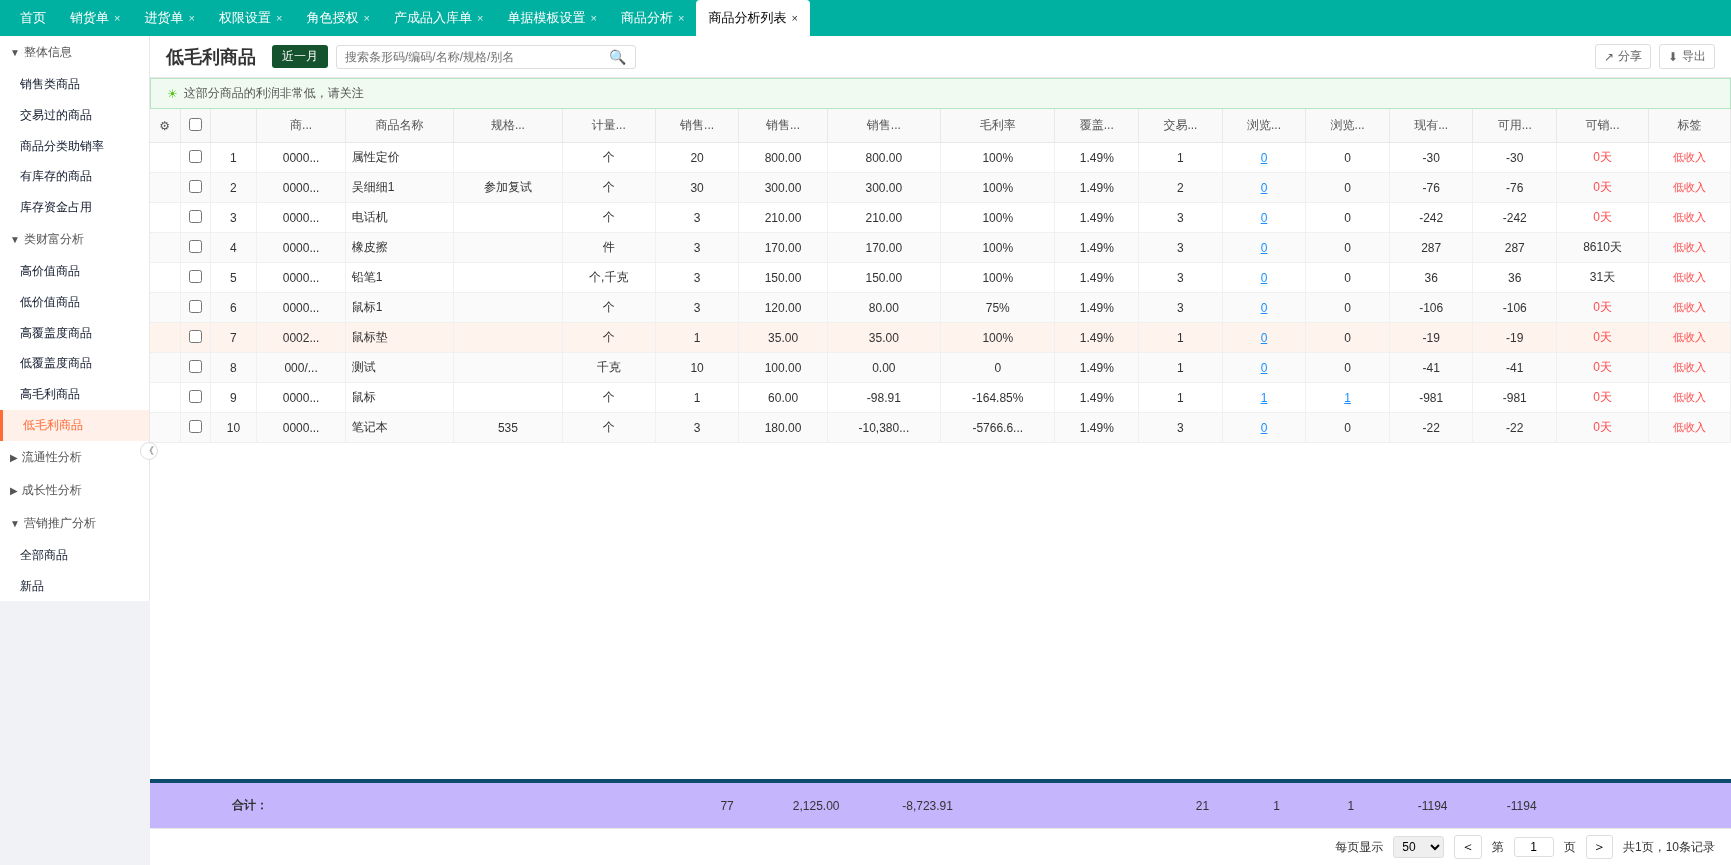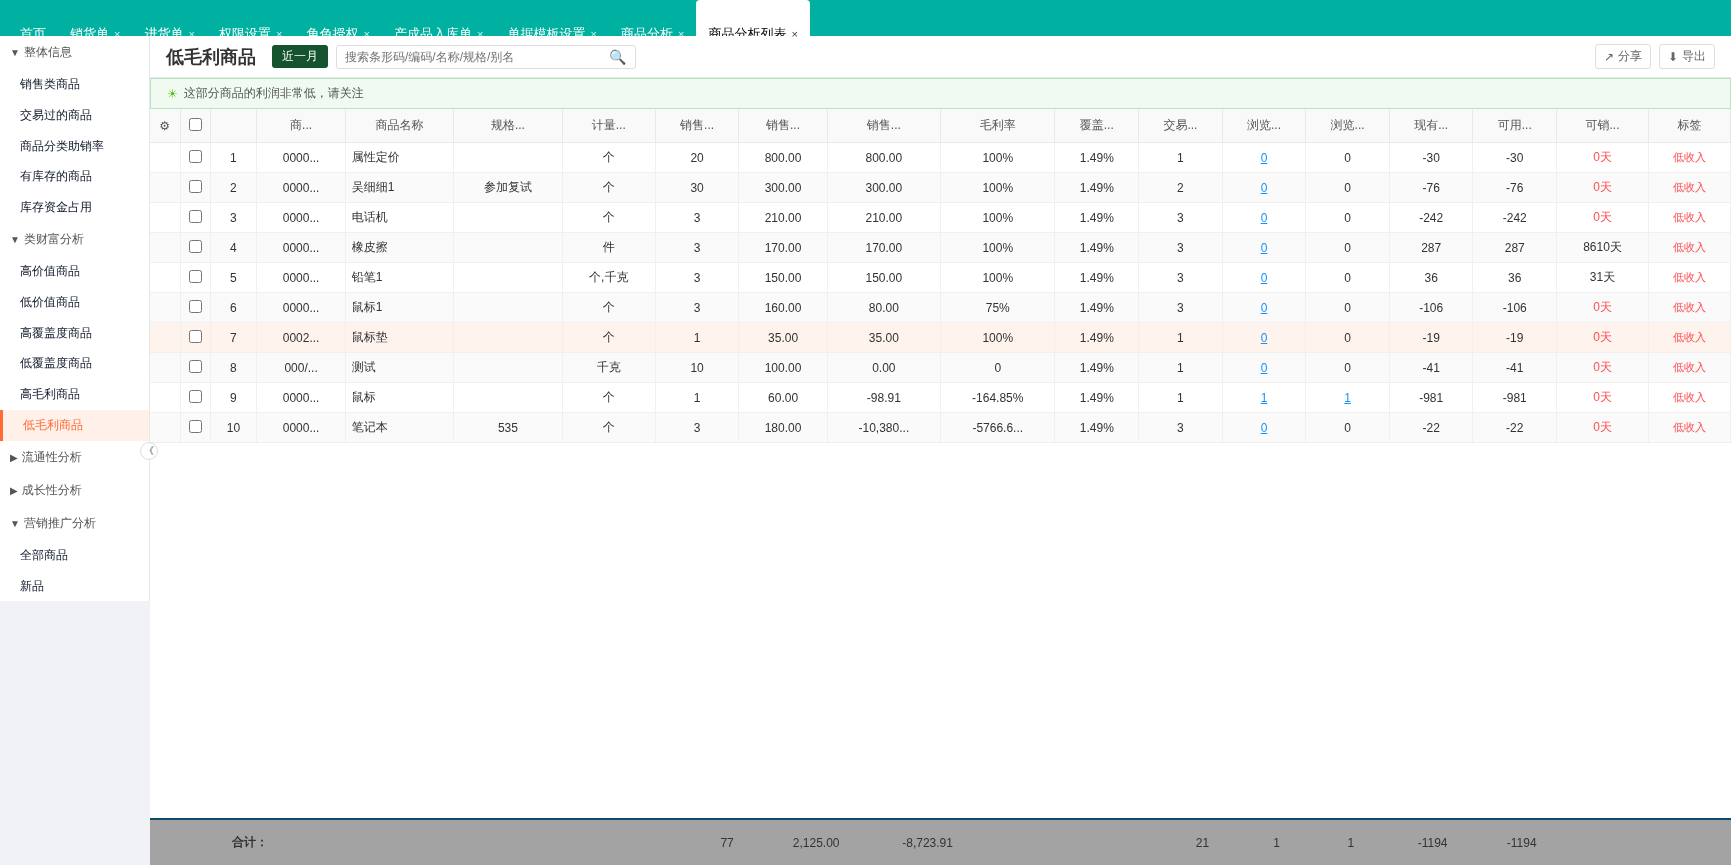--- a/index.html
+++ b/index.html
@@ -8,21 +8,21 @@
     
     .top-nav {
       background: #00b0a0;
       display: flex;
       align-items: center;
       height: 36px;
       padding: 0 8px;
     }
     .nav-item {
       color: #fff;
-      padding: 16px 12px;
+      padding: 0 12px;
       height: 36px;
       line-height: 36px;
       cursor: pointer;
       font-size: 13px;
       white-space: nowrap;
     }
     .nav-item.active { background: #fff; color: #000000; border-radius: 4px 4px 0 0; }
     .nav-close { margin-left: 2px; font-size: 11px; opacity: 0.8; }
 
     
@@ -206,22 +206,22 @@
     .one-link {
       color: #1890ff;
       text-decoration: underline;
       cursor: pointer;
     }
     .text-red { color: #ff4d4f; }
     .text-black { color: #333; }
 
     
     .footer-total {
-      background: #a3a3a3;
-      border-top: 2px solid #0c4a6e;
+      background: #c4b5fd;
+      border-top: 4px solid #0c4a6e;
       display: flex;
       align-items: flex-end;
       padding: 8px 16px;
       font-size: 12px;
       flex-shrink: 0;
       gap: 0;
     }
 
     
     .bottom-bar {
@@ -516,21 +516,21 @@
     </tr>
             <tr>
       <td></td>
       <td><input type="checkbox" style=""></td>
       <td>6</td>
       <td>0000...</td>
       <td style="text-align:left;">鼠标1</td>
       <td></td>
       <td>个</td>
       <td>3</td>
-      <td>160.00</td>
+      <td>120.00</td>
       <td>80.00</td>
       <td>75%</td>
       <td>1.49%</td>
       <td>3</td>
       <td class="zero-link">0</td>
       <td class="">0</td>
       <td>-106</td>
       <td>-106</td>
       <td class="text-red">0天</td>
       <td class="tag-low-income">低收入</td>
@@ -644,14 +644,28 @@
           <td style="min-width:50px;">1</td>
           <td style="min-width:60px;">-1194</td>
           <td style="min-width:60px;">-1194</td>
           <td style="min-width:50px;"></td>
           <td style="min-width:50px;"></td>
         </tr>
       </tbody>
         </table>
     </div>
 
+    <div class="bottom-bar">
+      <span>每页显示</span>
+      <select class="page-size-select">
+        <option>50</option>
+        <option>100</option>
+        <option>200</option>
+      </select>
+      <button class="page-nav-btn">＜</button>
+      <span>第</span>
+      <input type="text" class="page-num-input" value="1" style="">
+      <span>页</span>
+      <button class="page-nav-btn">＞</button>
+      <span>共1页，10条记录</span>
+    </div>
   </div>
 </div>
 
 </body></html>

